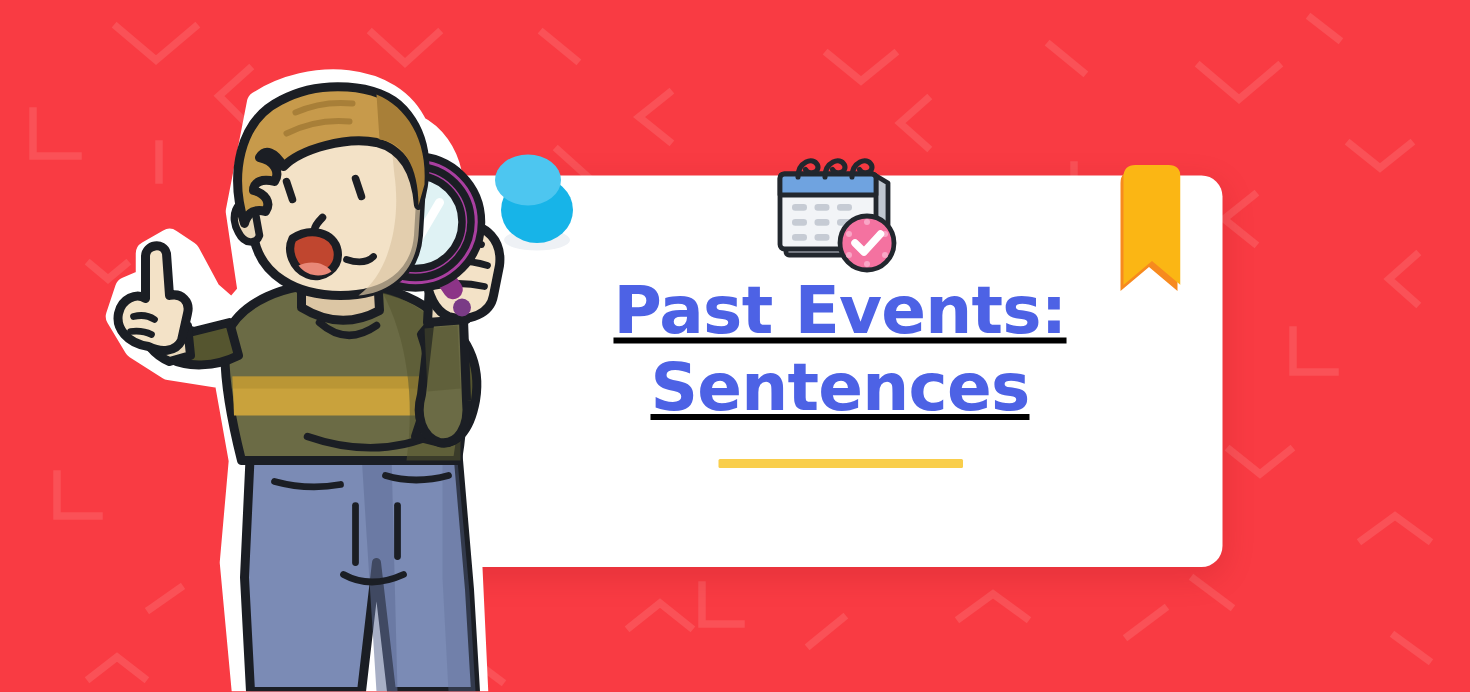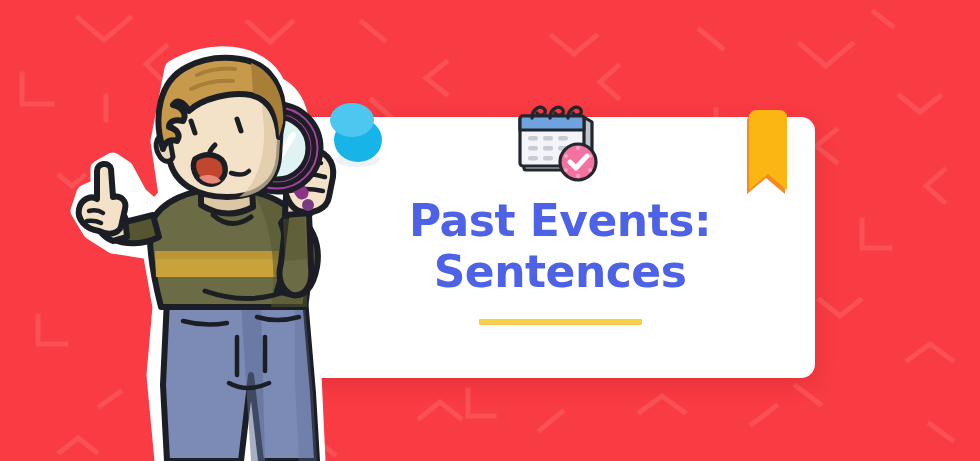--- a/index.html
+++ b/index.html
@@ -40,24 +40,25 @@
   #calendar-icon {
     position:absolute;
     left:512px; top:100px;
     width:92px; height:86px;
     z-index:4;
   }
 
   
   #card-text {
     position:absolute;
-    left:330px; top:195px;
+    left:330px; top:182px;
     width:460px;
     text-align:center;
     z-index:5;
+    text-decoration:underline;
   }
   #title {
     color:#4D62E5;
     font-size:44px;
     font-weight:bold;
     line-height:1.16;
     letter-spacing:-0.5px;
     white-space:pre-line;
   }
   #title-rule {

